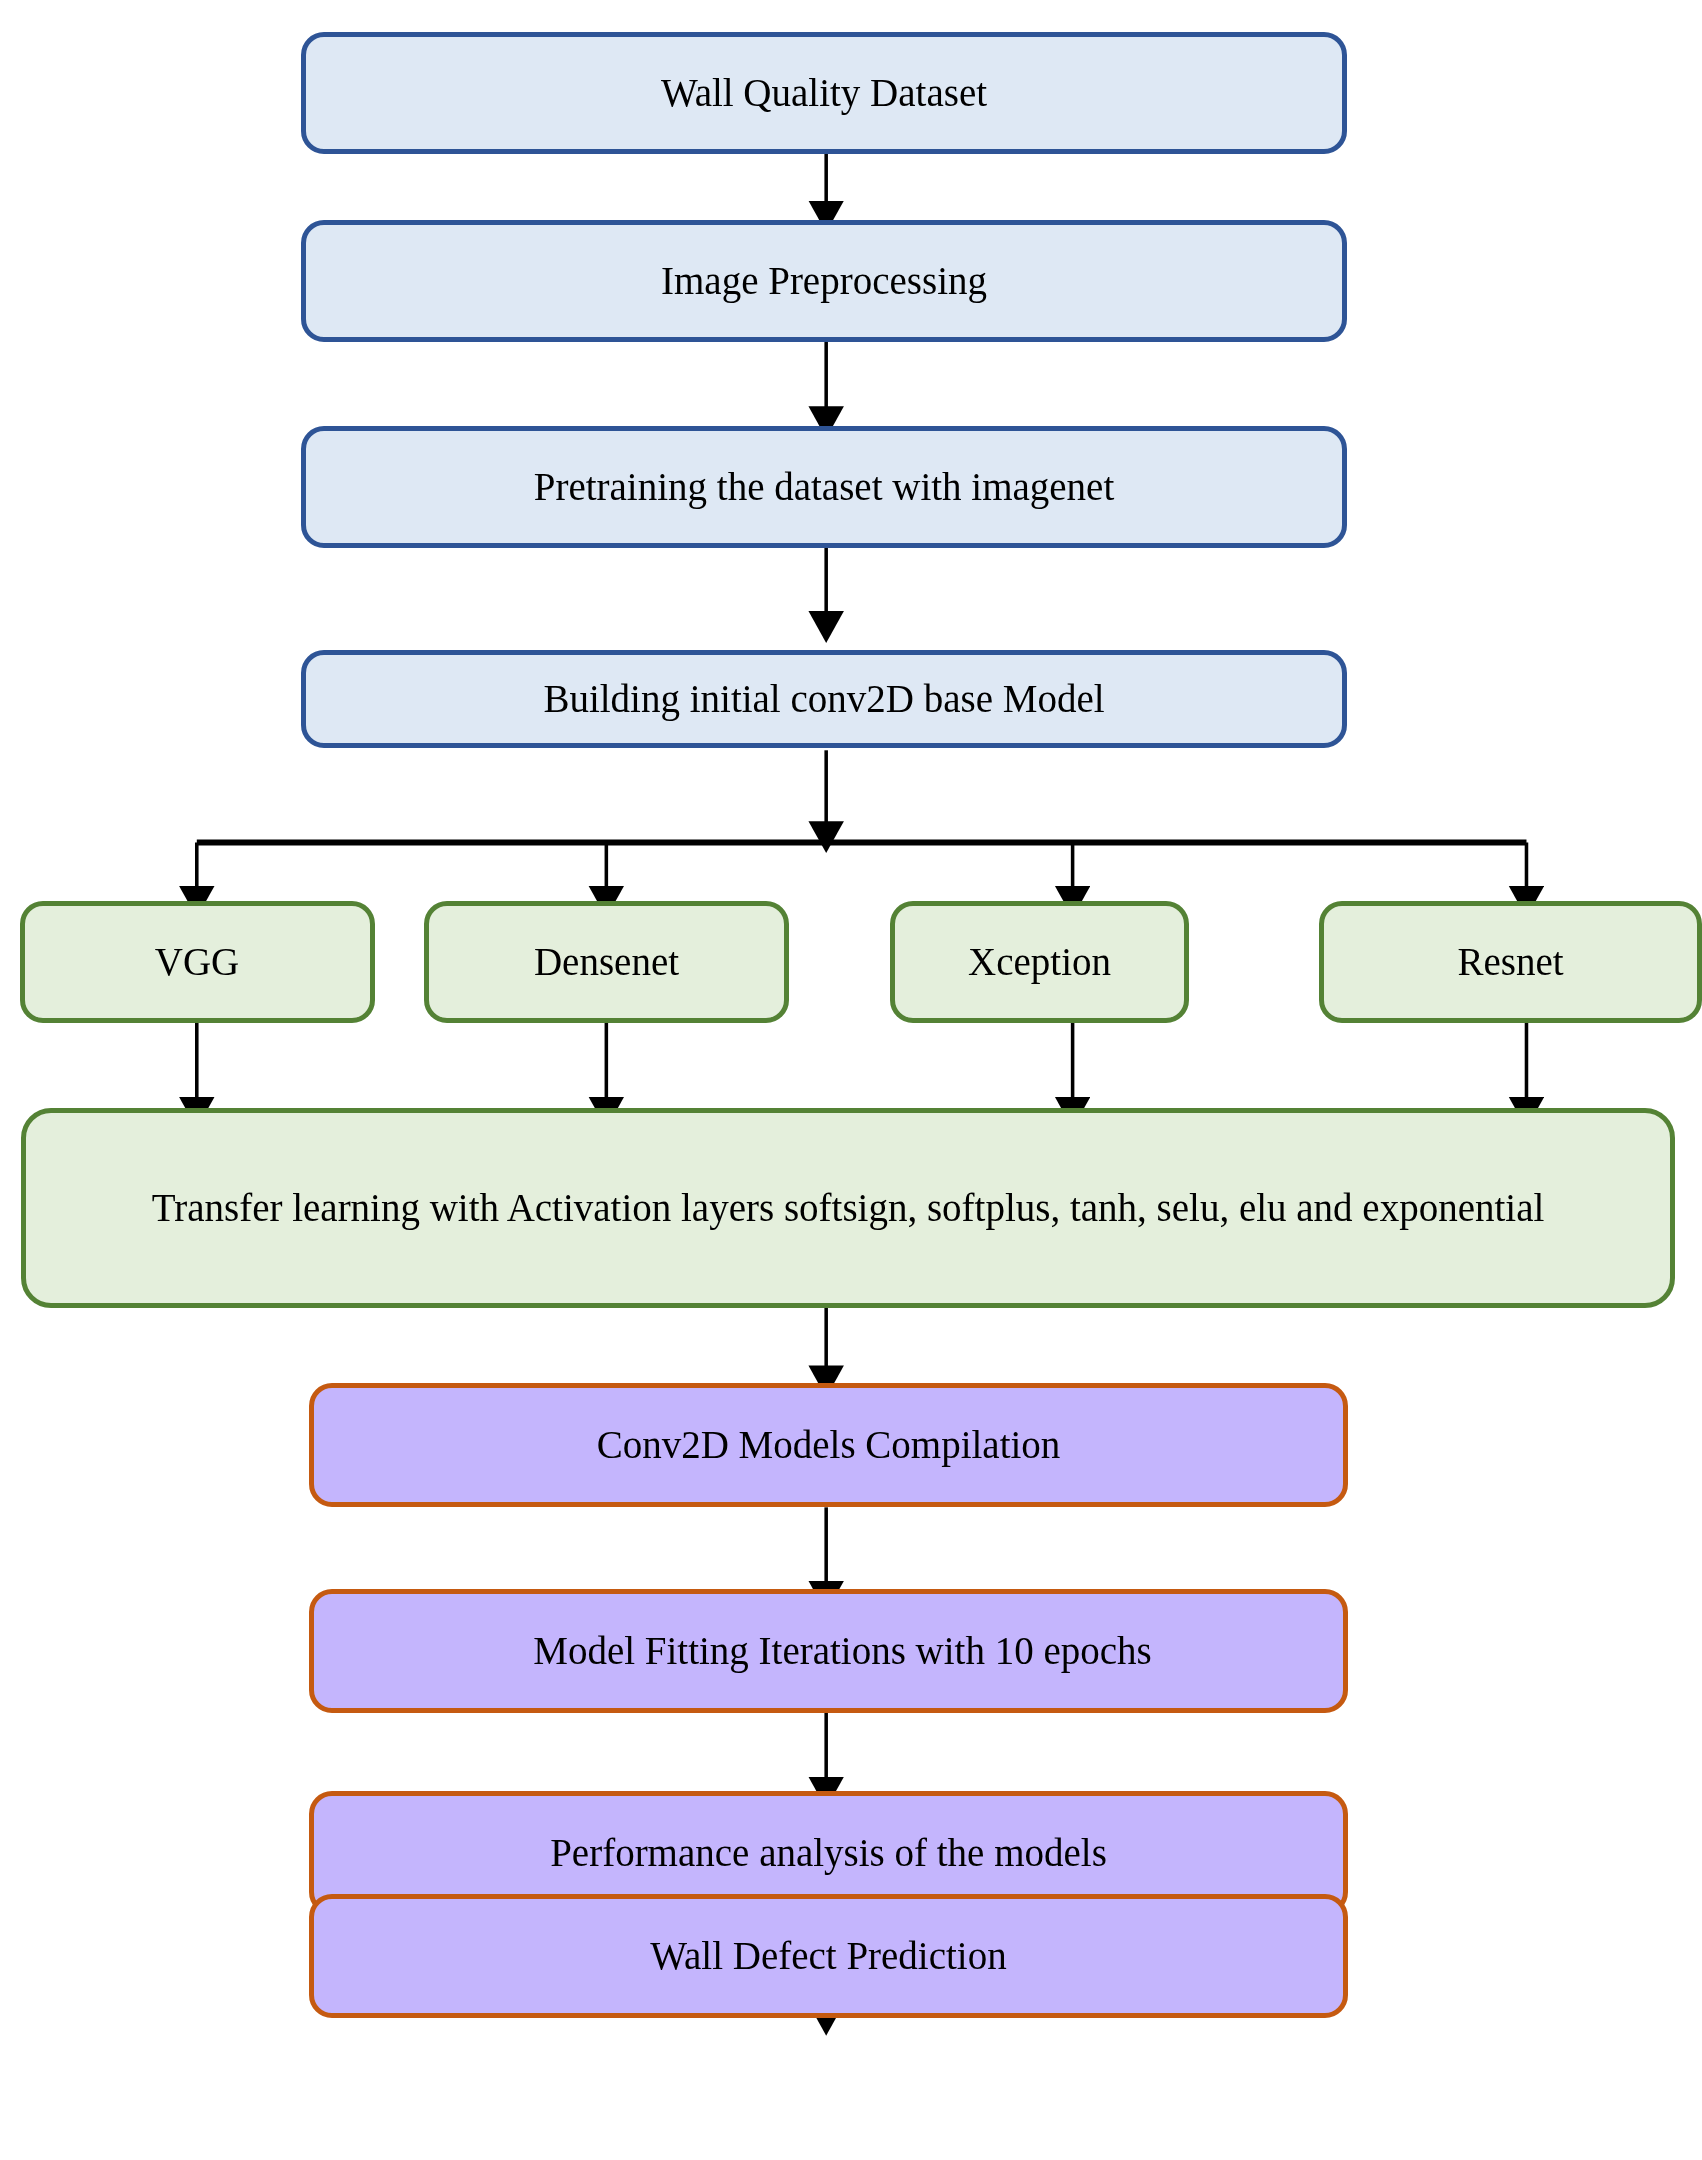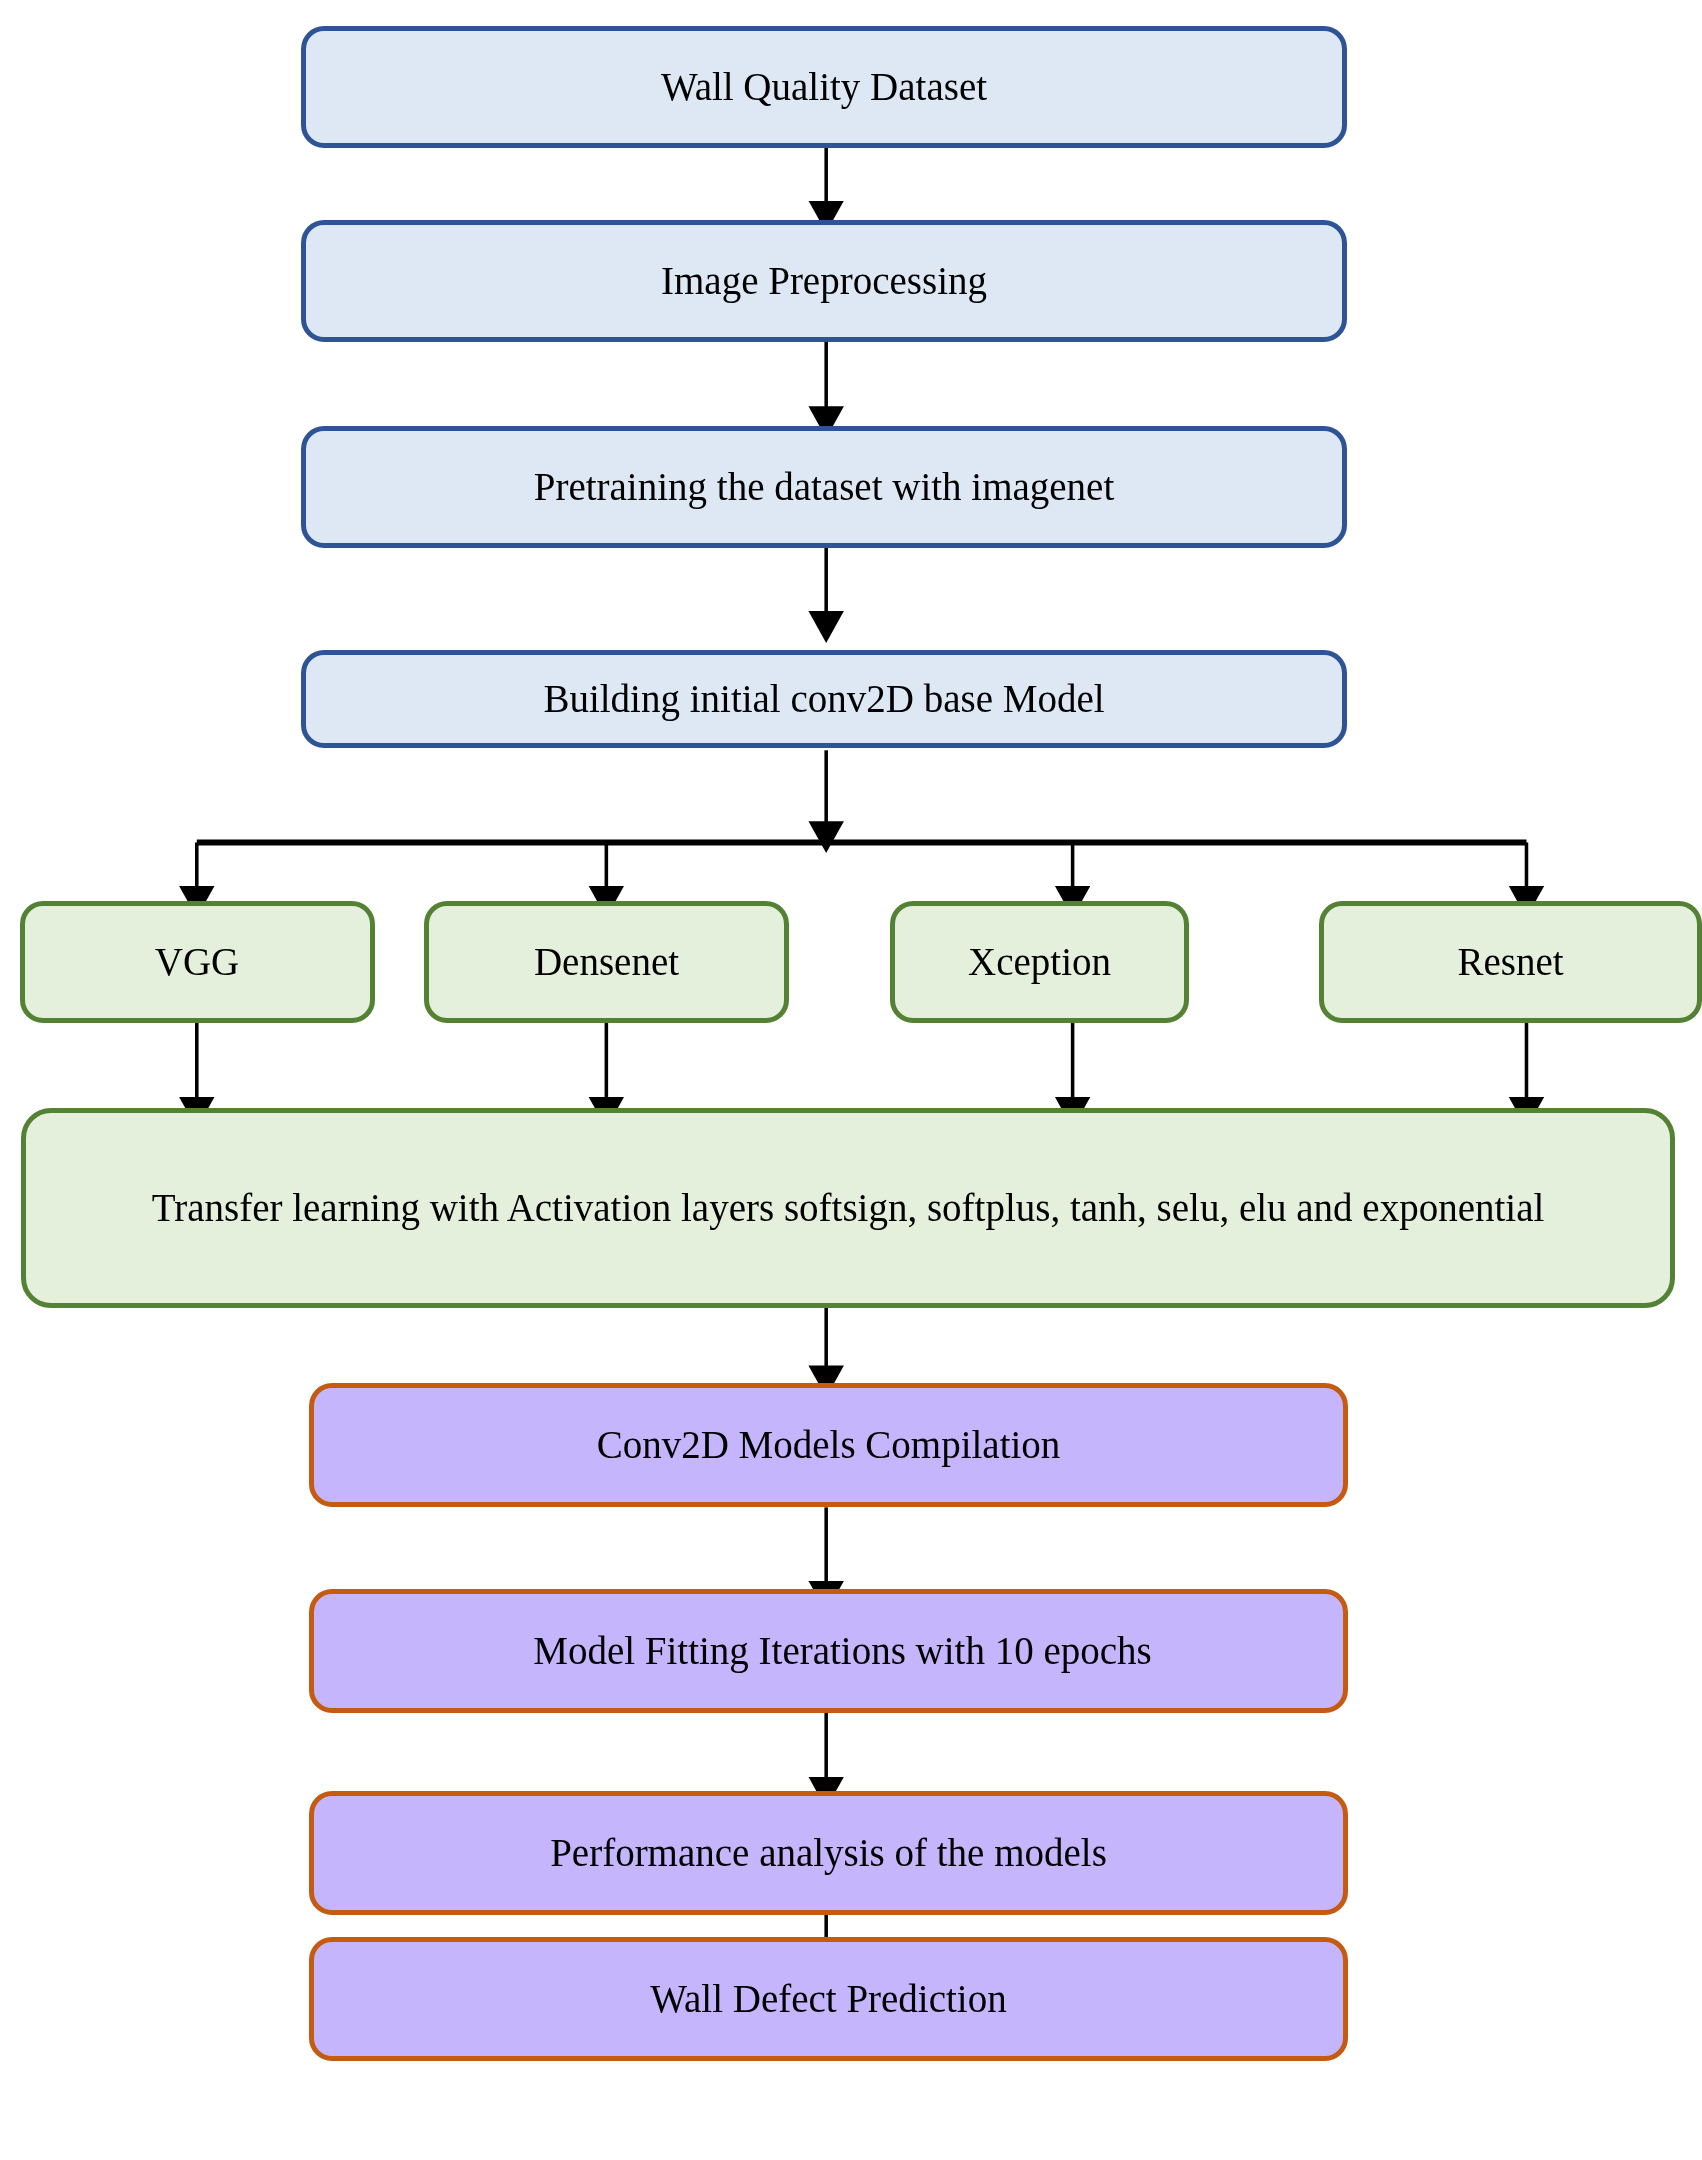--- a/index.html
+++ b/index.html
@@ -86,21 +86,21 @@
 
     <line x1="932" y1="1475" x2="932" y2="1546" stroke="#000000" stroke-width="4" marker-end="url(#arrowhead)"></line>
 
     <line x1="932" y1="1700" x2="932" y2="1789" stroke="#000000" stroke-width="4" marker-end="url(#arrowhead)"></line>
 
     <line x1="932" y1="1910" x2="932" y2="2010" stroke="#000000" stroke-width="4" marker-end="url(#arrowhead)"></line>
 
     <line x1="932" y1="2152" x2="932" y2="2266" stroke="#000000" stroke-width="4" marker-end="url(#arrowhead)"></line>
   </svg>
 
-  <div class="node node-blue" style="left:301px; top:26px; width:1046px; height:122px; font-size:39px;">
+  <div class="node node-blue" style="left:301px; top:32px; width:1046px; height:122px; font-size:39px;">
     <span class="label">Wall Quality Dataset</span>
   </div>
 
   <div class="node node-blue" style="left:301px; top:220px; width:1046px; height:122px; font-size:39px;">
     <span class="label">Image Preprocessing</span>
   </div>
 
   <div class="node node-blue" style="left:301px; top:426px; width:1046px; height:122px; font-size:39px;">
     <span class="label">Pretraining the dataset with imagenet</span>
   </div>
@@ -134,18 +134,18 @@
   </div>
 
   <div class="node node-orange" style="left:309px; top:1589px; width:1039px; height:124px; font-size:39px;padding-left:44px;">
     <span class="label">Model Fitting Iterations with 10 epochs</span>
   </div>
 
   <div class="node node-orange" style="left:309px; top:1791px; width:1039px; height:124px; font-size:39px;">
     <span class="label">Performance analysis  of the models</span>
   </div>
 
-  <div class="node node-orange" style="left:309px; top:1937px; width:1039px; height:124px; font-size:39px;">
+  <div class="node node-orange" style="left:309px; top:1894px; width:1039px; height:124px; font-size:39px;">
     <span class="label">Wall Defect Prediction</span>
   </div>
 
 </div>
 
 
 </body></html>

